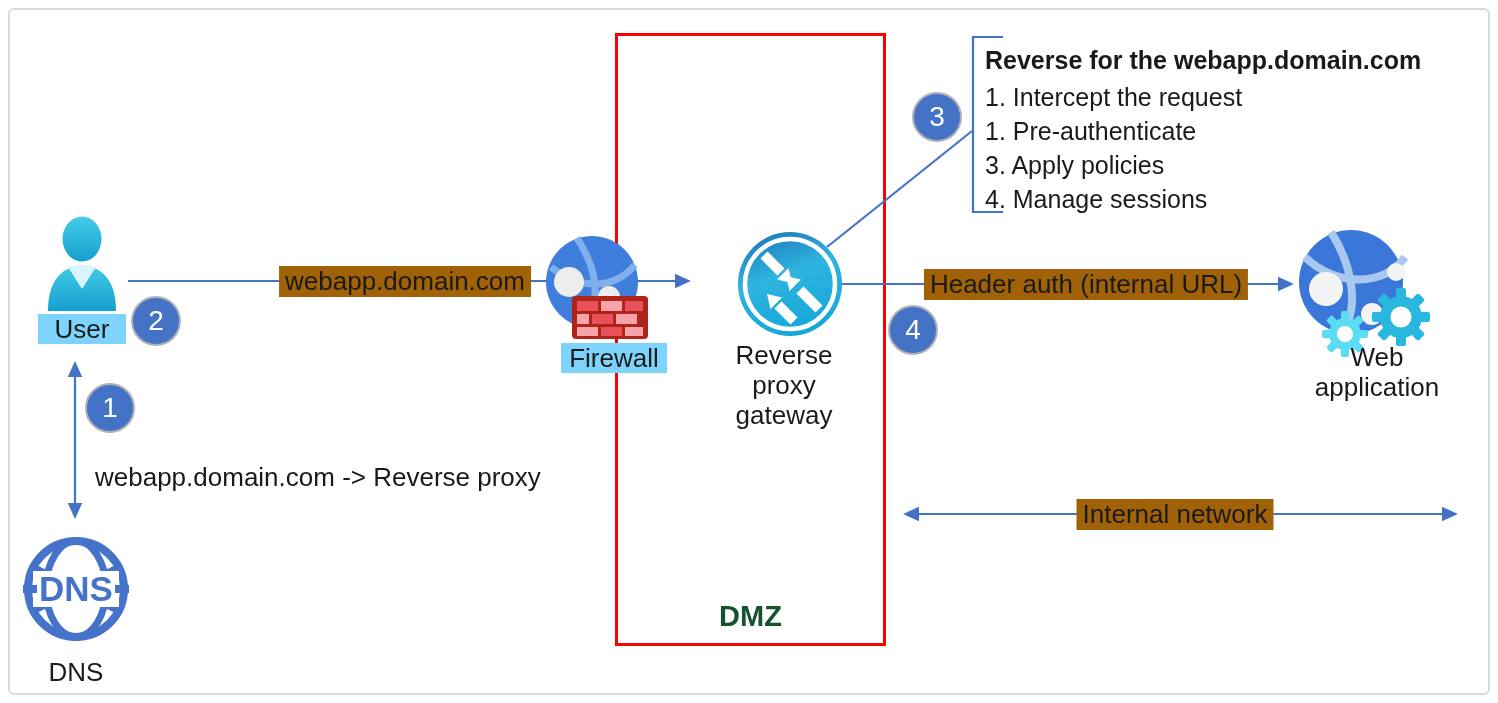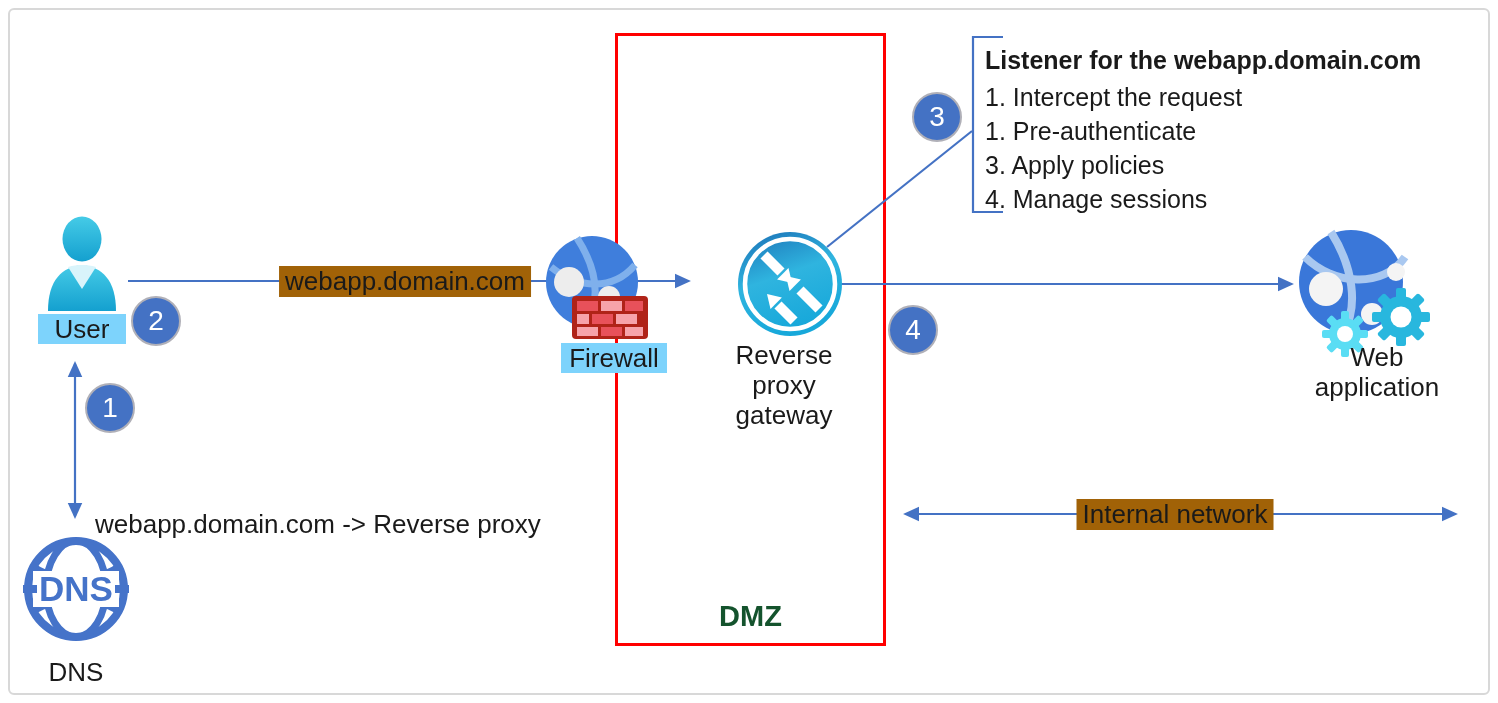--- a/index.html
+++ b/index.html
@@ -7,21 +7,21 @@
     position:relative;width:1498px;height:703px;background:#fff;
     font-family:"Liberation Sans",sans-serif;color:#1a1a1a;overflow:hidden;
   }
   .frame{position:absolute;inset:8px;border:2px solid #d8d8d8;border-radius:6px;z-index:0;}
   .dmz{position:absolute;left:615px;top:33px;width:265px;height:607px;border:3px solid #ff0000;z-index:1;}
   .dmz-label{position:absolute;left:0;right:0;bottom:10px;text-align:center;color:#14532d;font-weight:bold;font-size:29px;}
   .wires{position:absolute;left:0;top:0;z-index:2;pointer-events:none;}
   .icon{position:absolute;z-index:3;}
   .node-label{position:absolute;z-index:4;font-size:26px;text-align:center;background:#7dd3fc;line-height:30px;}
   .edge-label{position:absolute;z-index:4;font-size:26px;background:#a16207;padding:0 6px;white-space:nowrap;transform:translateX(-50%);}
-  .plain-label{position:absolute;z-index:4;font-size:26px;white-space:nowrap;margin-top:47px;}
+  .plain-label{position:absolute;z-index:4;font-size:26px;white-space:nowrap;}
   .badge{
     position:absolute;z-index:5;width:50px;height:50px;border-radius:50%;
     background:#4472c4;border:2px solid #b0b0b8;color:#fff;font-size:28px;
     display:flex;align-items:center;justify-content:center;box-sizing:border-box;
   }
   .listener{position:absolute;left:985px;top:44px;z-index:4;}
   .listener-title{font-size:25px;font-weight:bold;line-height:32px;margin-bottom:4px;white-space:nowrap;}
   .listener-item{font-size:25px;line-height:34px;white-space:nowrap;}
 </style>
 </head>
@@ -171,28 +171,29 @@
           <rect x="-4" y="-23" width="8" height="10" rx="2" transform="rotate(315)"></rect>
         </g>
         <circle r="8" fill="#fff"></circle>
       </g>
     </svg>
   </div>
   <div class="node-label" style="left:1285px;top:342px;width:184px;background:transparent;">Web application</div>
 
   <div class="edge-label" style="left:405px;top:266px;">webapp.domain.com</div>
   <div class="plain-label" style="left:95px;top:462px;">webapp.domain.com -&gt; Reverse proxy</div>
+  <div class="edge-label" style="left:1086px;top:269px;">Header auth (internal URL)</div>
   <div class="edge-label" style="left:1175px;top:499px;">Internal network</div>
 
   <div class="badge" style="left:85px;top:383px;">1</div>
   <div class="badge" style="left:131px;top:296px;">2</div>
   <div class="badge" style="left:912px;top:92px;">3</div>
   <div class="badge" style="left:888px;top:305px;">4</div>
 
   <div class="listener">
-    <div class="listener-title">Listener for the webapp.domain.com</div>
+    <div class="listener-title">Reverse for the webapp.domain.com</div>
     <div class="listener-item">1. Intercept the request</div>
     <div class="listener-item">1. Pre-authenticate</div>
     <div class="listener-item">3. Apply policies</div>
     <div class="listener-item">4. Manage sessions</div>
   </div>
 
 </div>
 
 </body></html>

